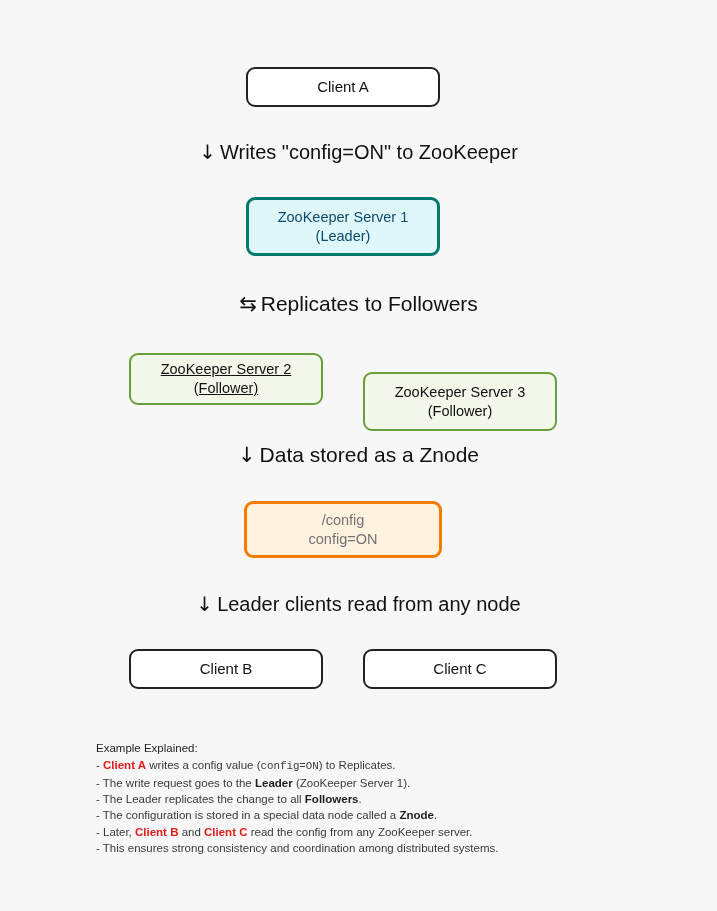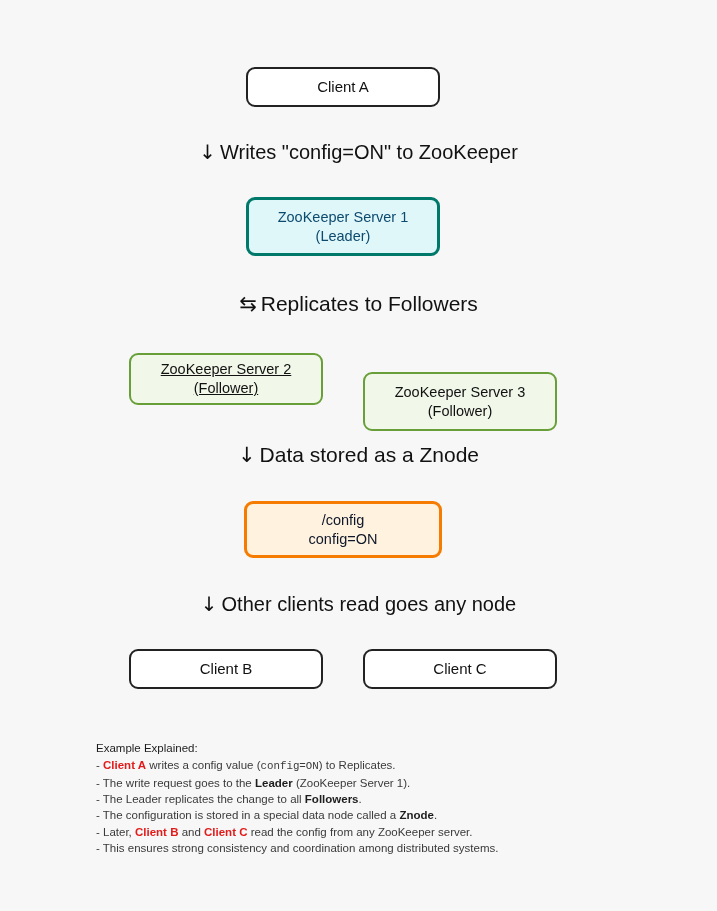--- a/index.html
+++ b/index.html
@@ -64,21 +64,21 @@
     background: #f1f8e9;
     font-size: 14.5px;
     color: #111111;
   }
 
   
   .node-znode {
     border: 3px solid #f57c00;
     background: #fff3e0;
     font-size: 14.5px;
-    color: #0f172a;
+    color: #737373;
   }
 
   
   .caption {
     position: absolute;
     width: 100%;
     left: 0;
     text-align: center;
     white-space: nowrap;
     color: #111111;
@@ -159,21 +159,21 @@
   <div class="caption caption-3" style="top:443px;">
     <span class="arrow-glyph">↓</span><span>Data stored as a Znode</span>
   </div>
 
   <div class="node node-znode" style="left:244px; top:501px; width:198px; height:57px;">
     <span class="line1">/config</span>
     <span class="line2">config=ON</span>
   </div>
 
   <div class="caption caption-4" style="top:592px;">
-    <span class="arrow-glyph">↓</span><span>Other clients read goes any node</span>
+    <span class="arrow-glyph">↓</span><span>Leader clients read from any node</span>
   </div>
 
   <div class="node node-client" style="left:129px; top:649px; width:194px; height:40px;">
     <span class="line1">Client B</span>
   </div>
 
   <div class="node node-client" style="left:363px; top:649px; width:194px; height:40px;">
     <span class="line1">Client C</span>
   </div>
 

